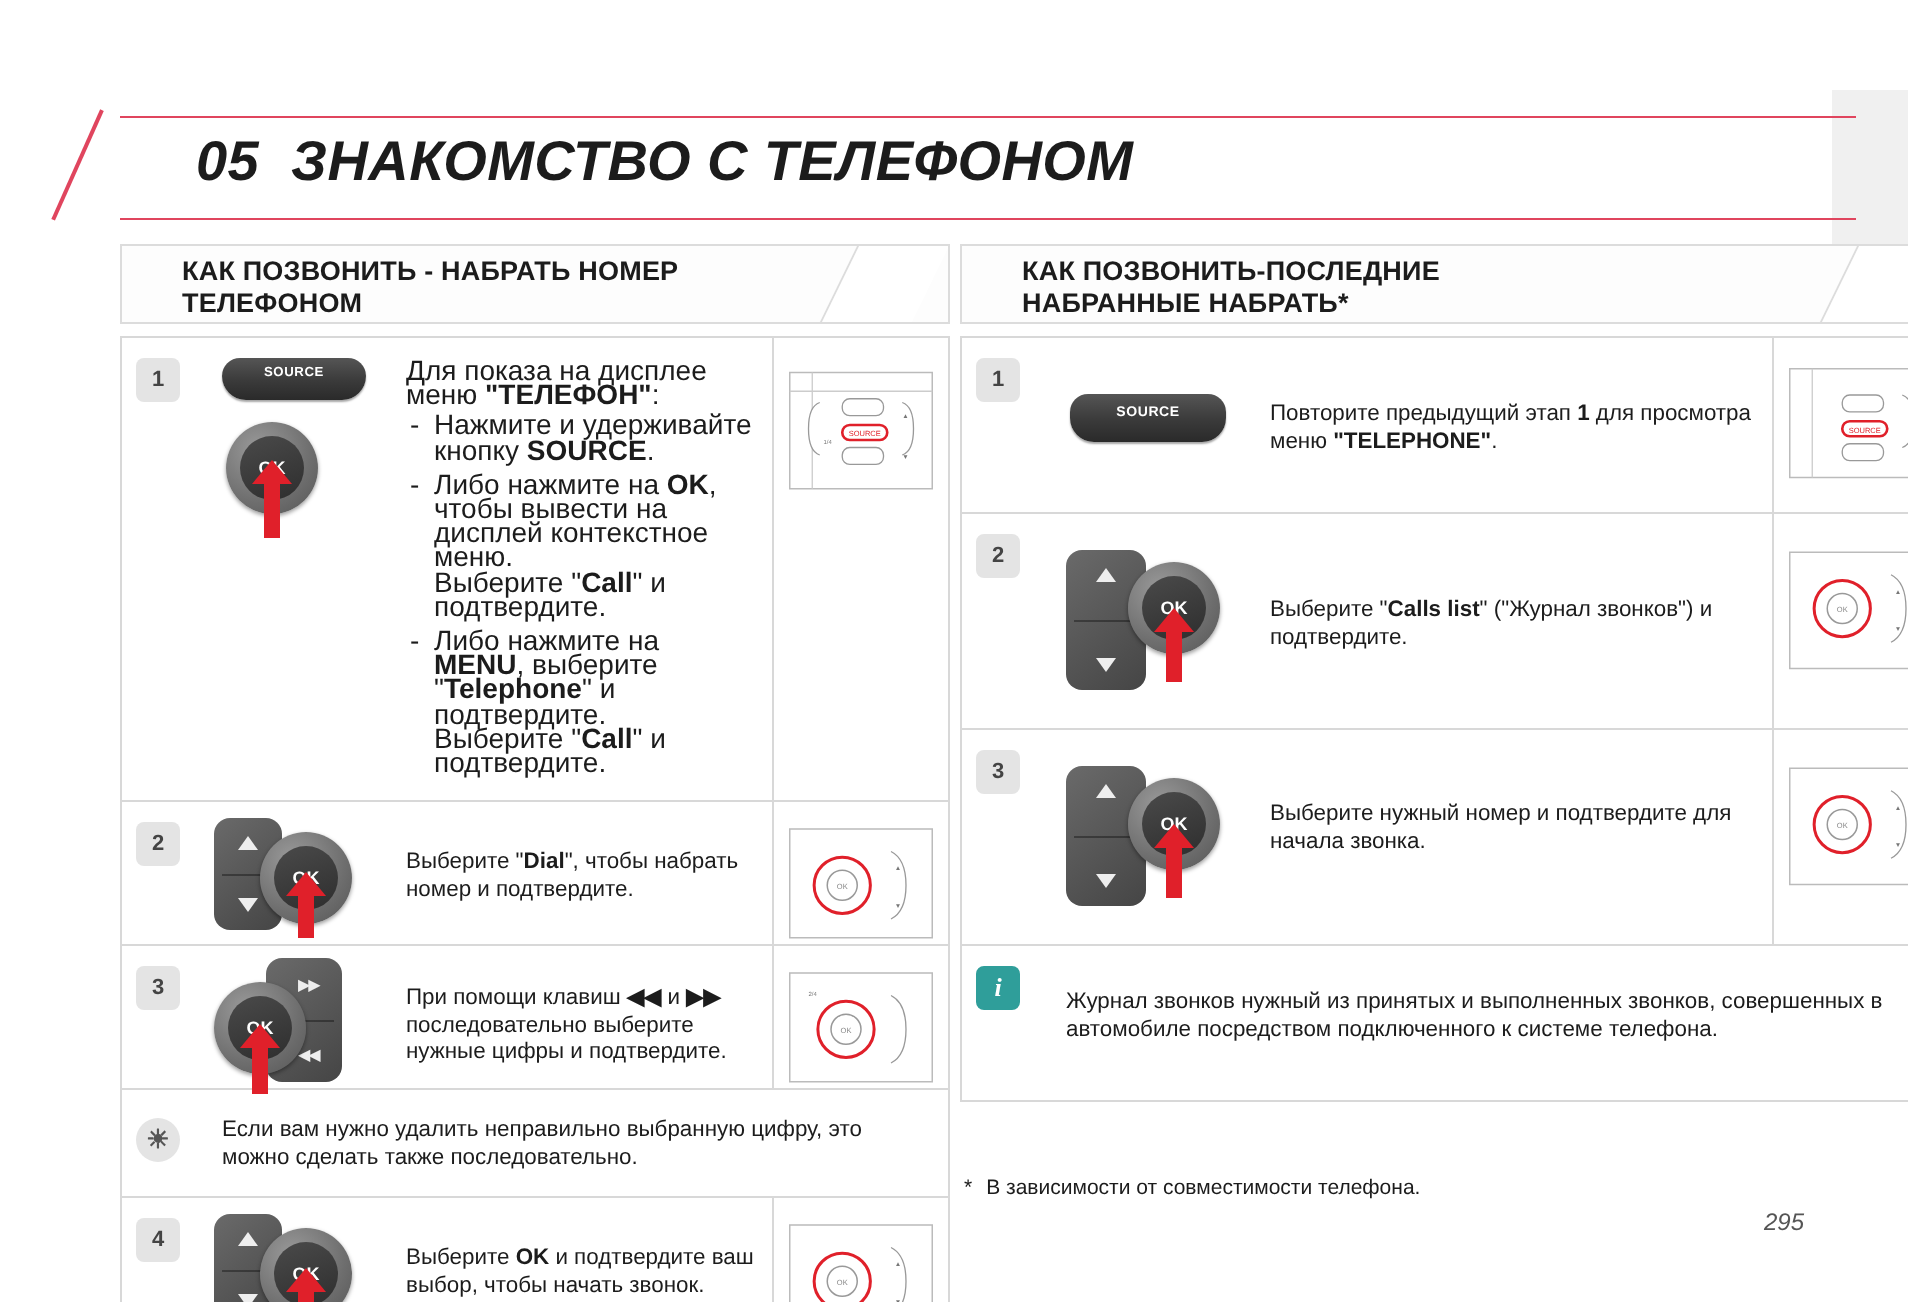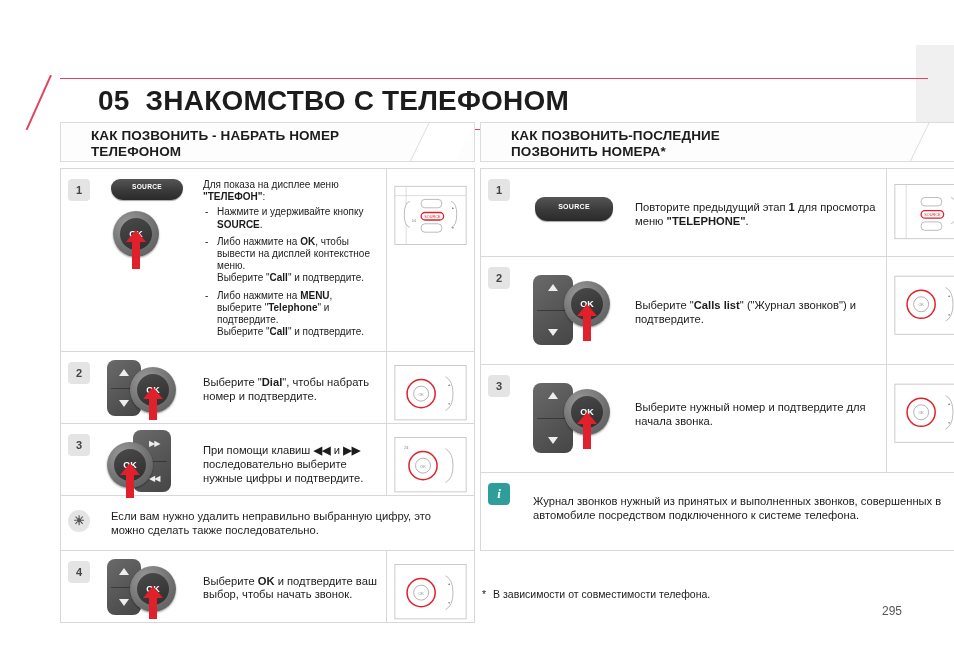--- a/index.html
+++ b/index.html
@@ -21,24 +21,25 @@
   .right-tab {
     position: absolute;
     right: 0; top: 45px;
     width: 38px; height: 100px;
     background: #f0f0f0;
   }
 
   
   .chapter-bar {
     position: absolute;
-    left: 60px; top: 78px;
+    left: 60px; top: 58px;
     width: 868px; height: 52px;
     border-top: 1.6px solid #e0455e;
     border-bottom: 1.6px solid #e0455e;
+    font-style: italic;
   }
   .chapter-slash {
     position: absolute;
     left: -24px; top: -2px;
     width: 34px; height: 54px;
   }
   .chapter-slash:before {
     content: "";
     position: absolute;
     left: 14px; top: -2px;
@@ -141,21 +142,21 @@
     width: 100px;
     position: relative;
   }
   .cell-text {
     flex: 1 1 auto;
     padding: 10px 8px 8px 6px;
     font-size: 11.2px;
     line-height: 13.6px;
     color: #1c1c1c;
   }
-  .cell-text.small { font-size: 10px; line-height: 12.2px; }
+  .cell-text.small { font-size: 14px; line-height: 12.2px; }
   .cell-pic {
     flex: 0 0 88px;
     width: 88px;
     border-left: 1px solid #d8d8d8;
     position: relative;
   }
   .row-note { min-height: 52px; }
   .row-note .cell-text { padding: 14px 14px 12px 14px; }
 
   
@@ -271,20 +272,21 @@
     left: 482px; top: 588px;
     font-size: 10.5px;
     color: #1c1c1c;
   }
   .footnote .star { margin-right: 7px; }
   .pagenum {
     position: absolute;
     right: 52px; top: 604px;
     font-size: 12px;
     color: #555;
+    font-style: italic;
   }
 </style>
 </head>
 <body>
 
 <div class="page">
 
   <div class="right-tab"></div>
 
   <div class="chapter-bar">
@@ -453,21 +455,21 @@
       </div>
 
     </div>
   </div>
 
   <div class="col col-right">
 
     <div class="sec-head">
       <div class="sec-head-text">
         <div>КАК ПОЗВОНИТЬ-ПОСЛЕДНИЕ</div>
-        <div>ПОЗВОНИТЬ НОМЕРА*</div>
+        <div>НАБРАННЫЕ НАБРАТЬ*</div>
       </div>
       <div class="corner"></div>
     </div>
 
     <div class="steps">
 
       <div class="row" style="min-height:88px">
         <div class="cell-num">
           <div class="badge">1</div>
         </div>

